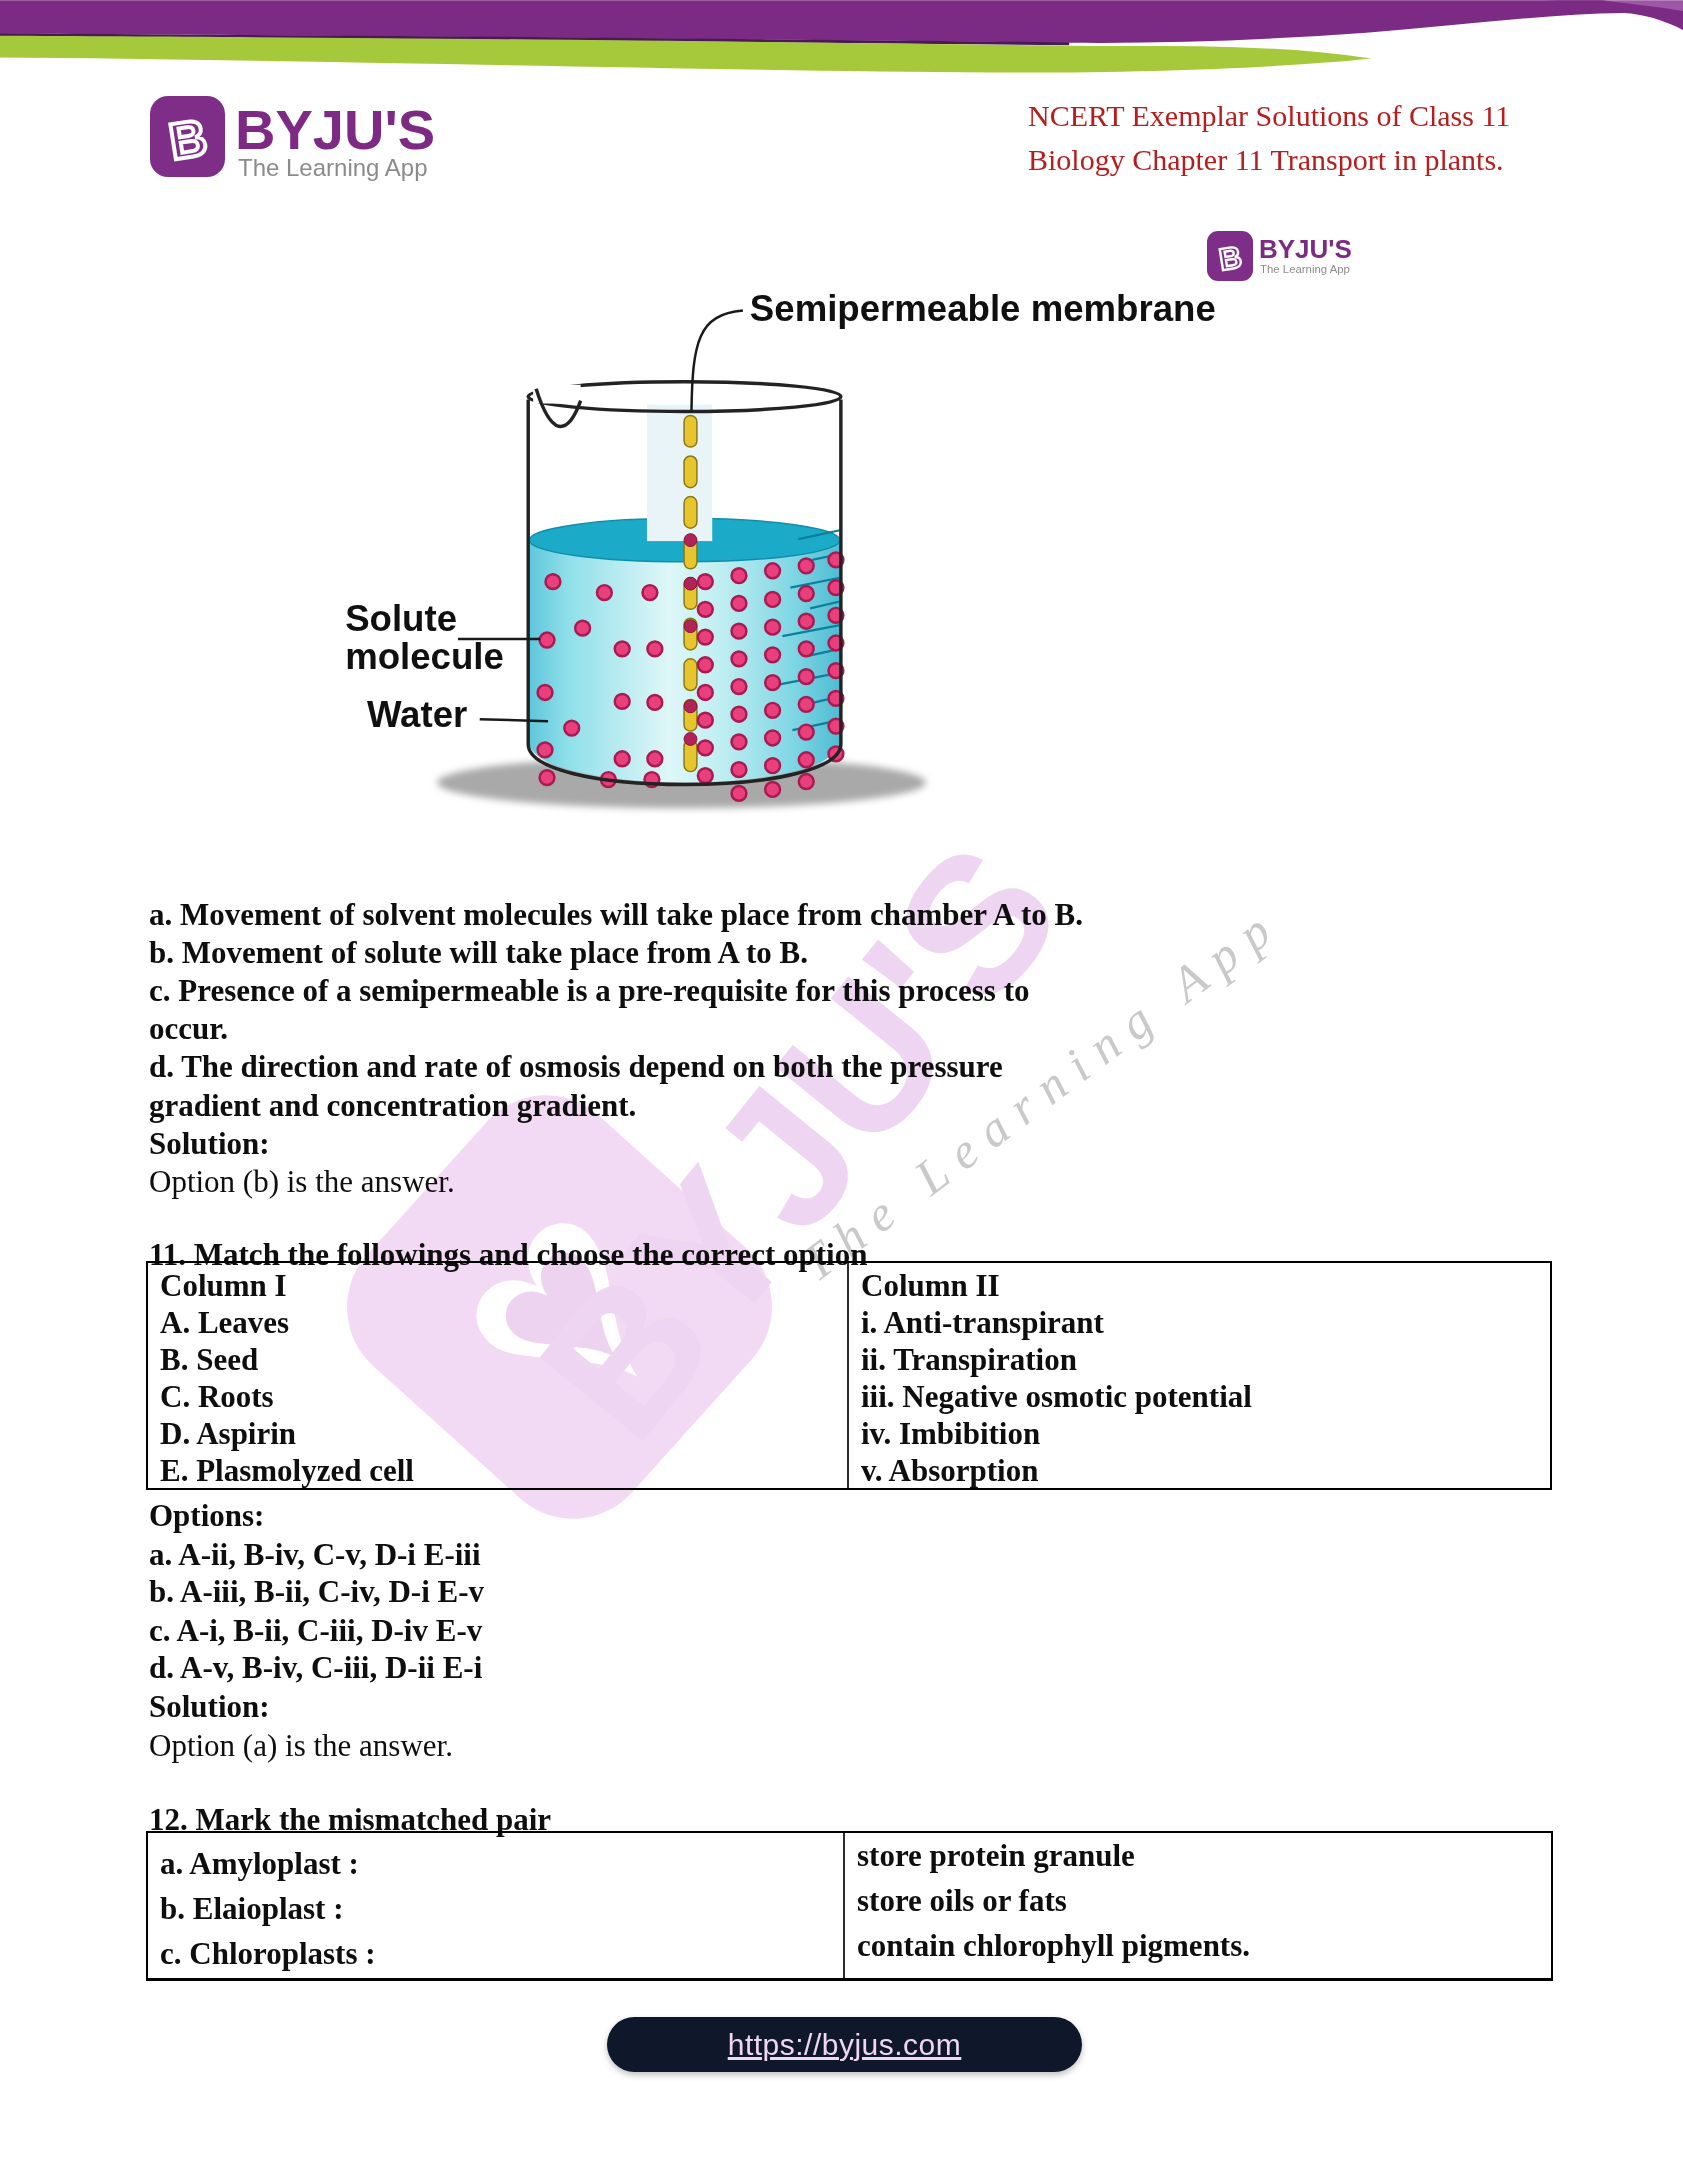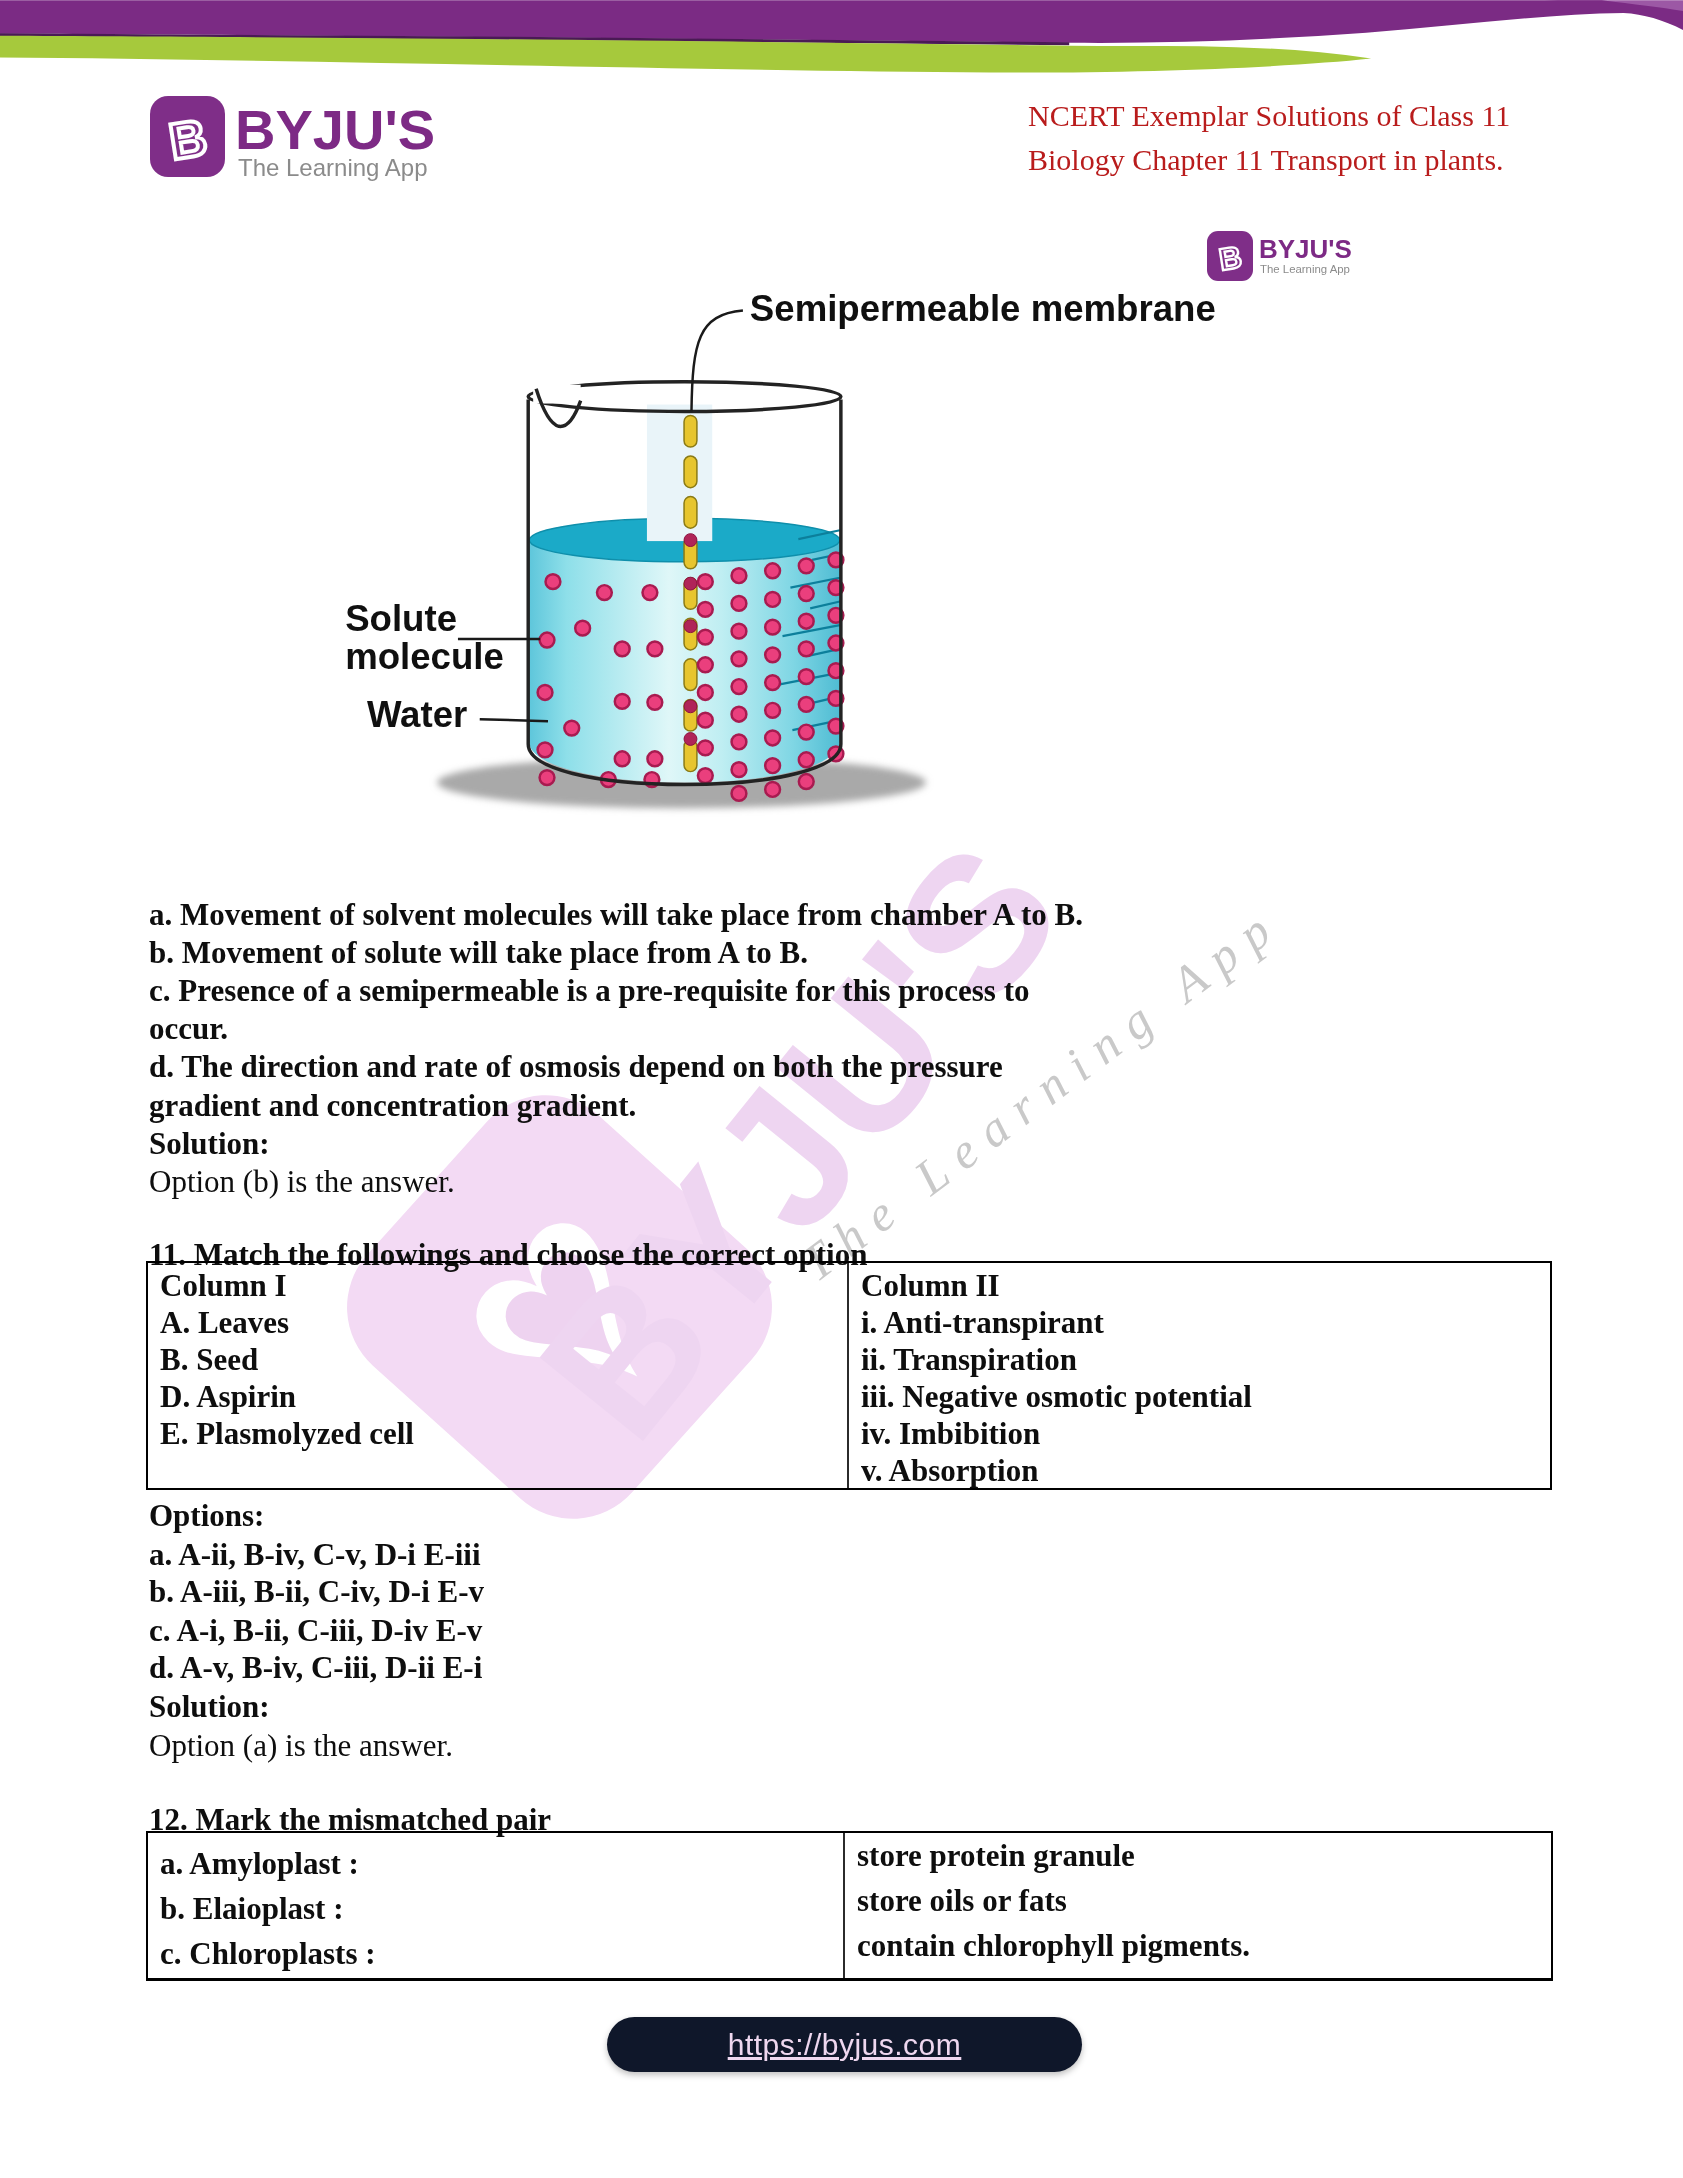--- a/index.html
+++ b/index.html
@@ -231,20 +231,21 @@
   <div class="tline" style="top:1087px;">gradient and concentration gradient.</div>
   <div class="tline" style="top:1125px;">Solution:</div>
   <div class="tline normal" style="top:1163px;">Option (b) is the answer.</div>
 
   <div class="qheading" style="top:1237px;">11. Match the followings and choose the correct option</div>
   <div class="qtable" id="table-q11" style="left:146px;top:1261px;width:1402px;height:225px;">
     <div class="cell left" style="width:701px;">
       <div>Column I</div>
       <div>A. Leaves</div>
       <div>B. Seed</div>
+      <div>C. Roots</div>
       <div>D. Aspirin</div>
       <div>E. Plasmolyzed cell</div>
     </div>
     <div class="cell" style="flex:1;">
       <div>Column II</div>
       <div>i. Anti-transpirant</div>
       <div>ii. Transpiration</div>
       <div>iii. Negative osmotic potential</div>
       <div>iv. Imbibition</div>
       <div>v. Absorption</div>

